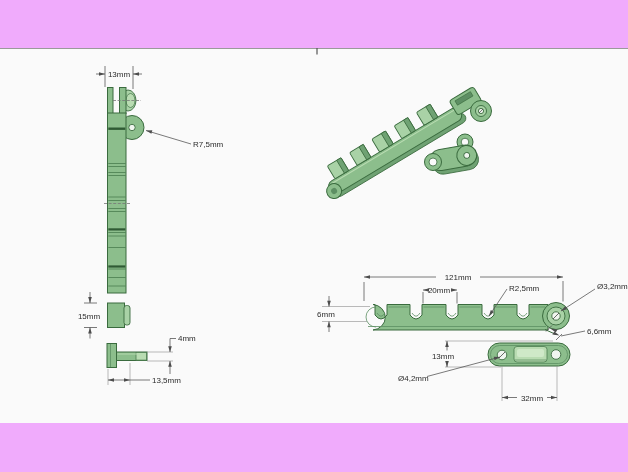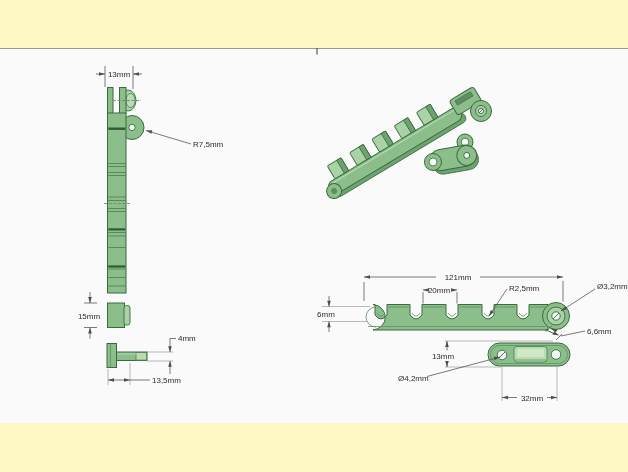--- a/index.html
+++ b/index.html
@@ -1,16 +1,16 @@
 <!DOCTYPE html>
 <html><head>
 <meta charset="utf-8">
 <style>
   html,body{margin:0;padding:0;background:#ffffff;}
-  #stage{position:relative;width:628px;height:472px;background:#fef9c3;overflow:hidden;
+  #stage{position:relative;width:628px;height:472px;background:#f0abfc;overflow:hidden;
          font-family:"Liberation Sans",sans-serif;}
   svg text{font-family:"Liberation Sans",sans-serif;font-size:8px;fill:#2b2b2b;}
   .ol   {fill:#8cbe8c;stroke:#3a6b3e;stroke-width:1;}
   .ol2  {fill:#a9d2a6;stroke:#3a6b3e;stroke-width:0.9;}
   .lite {fill:#b9dcb2;stroke:#4a7c4f;stroke-width:0.8;}
   .shade{fill:#6fa273;stroke:#3a6b3e;stroke-width:0.8;}
   .inner{fill:none;stroke:#5d8f63;stroke-width:0.8;}
   .seg  {stroke:#4a7c4f;stroke-width:0.8;}
   .band {fill:#2f5a34;stroke:none;}
   .dim  {stroke:#4d4d4d;stroke-width:0.75;fill:none;}

